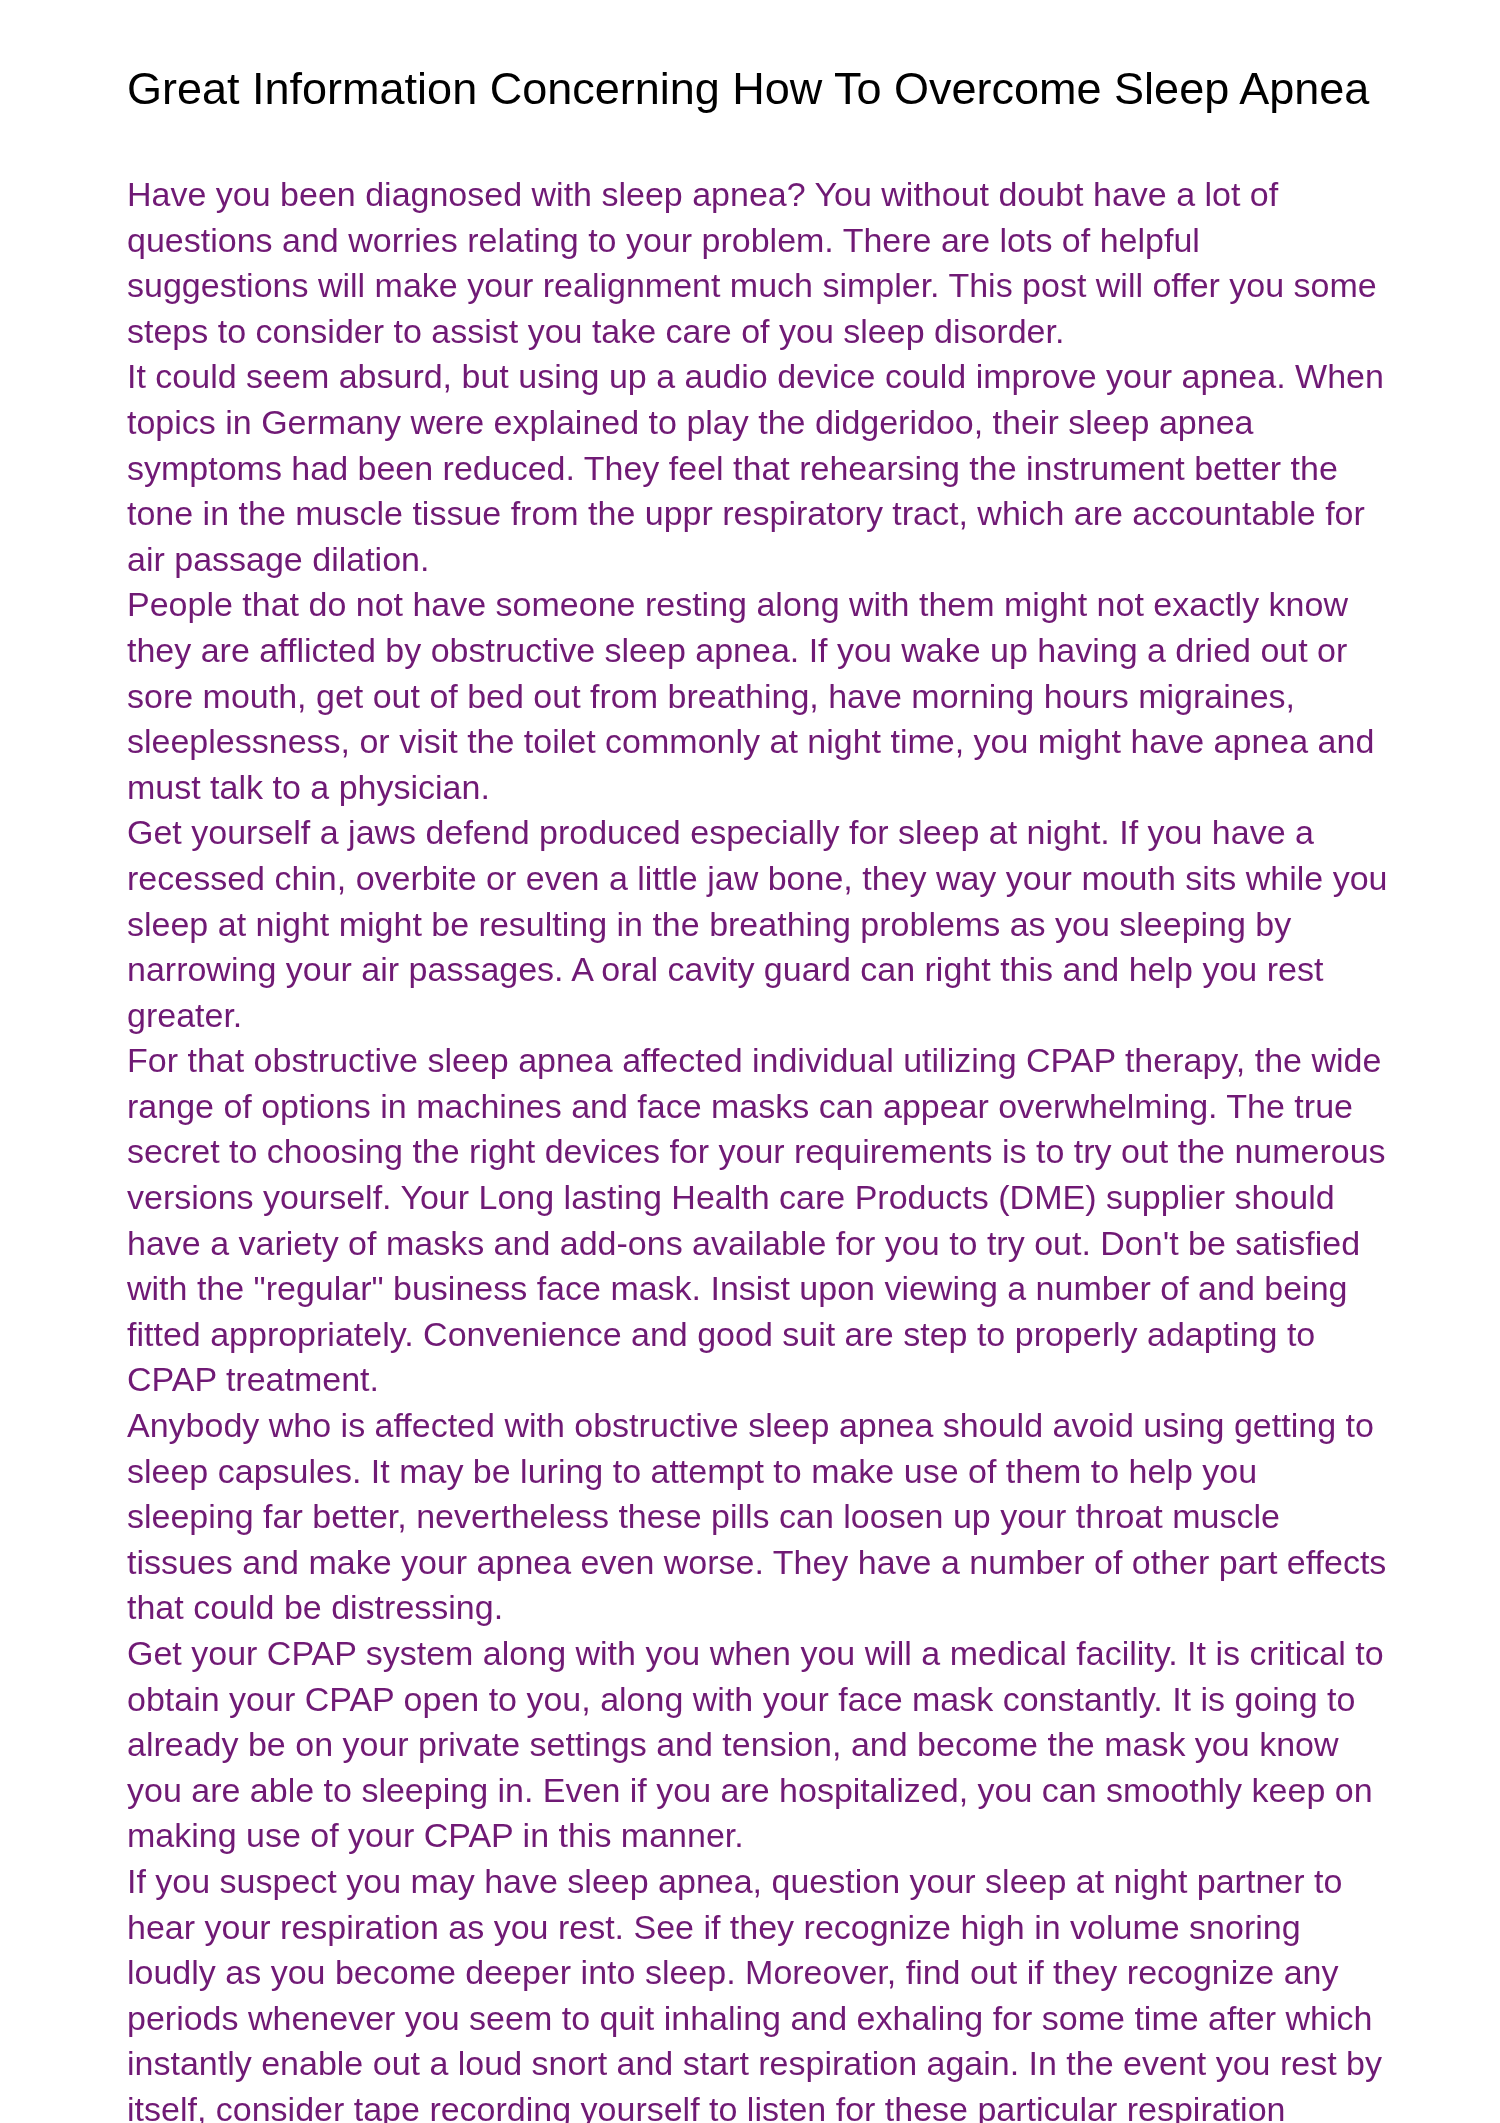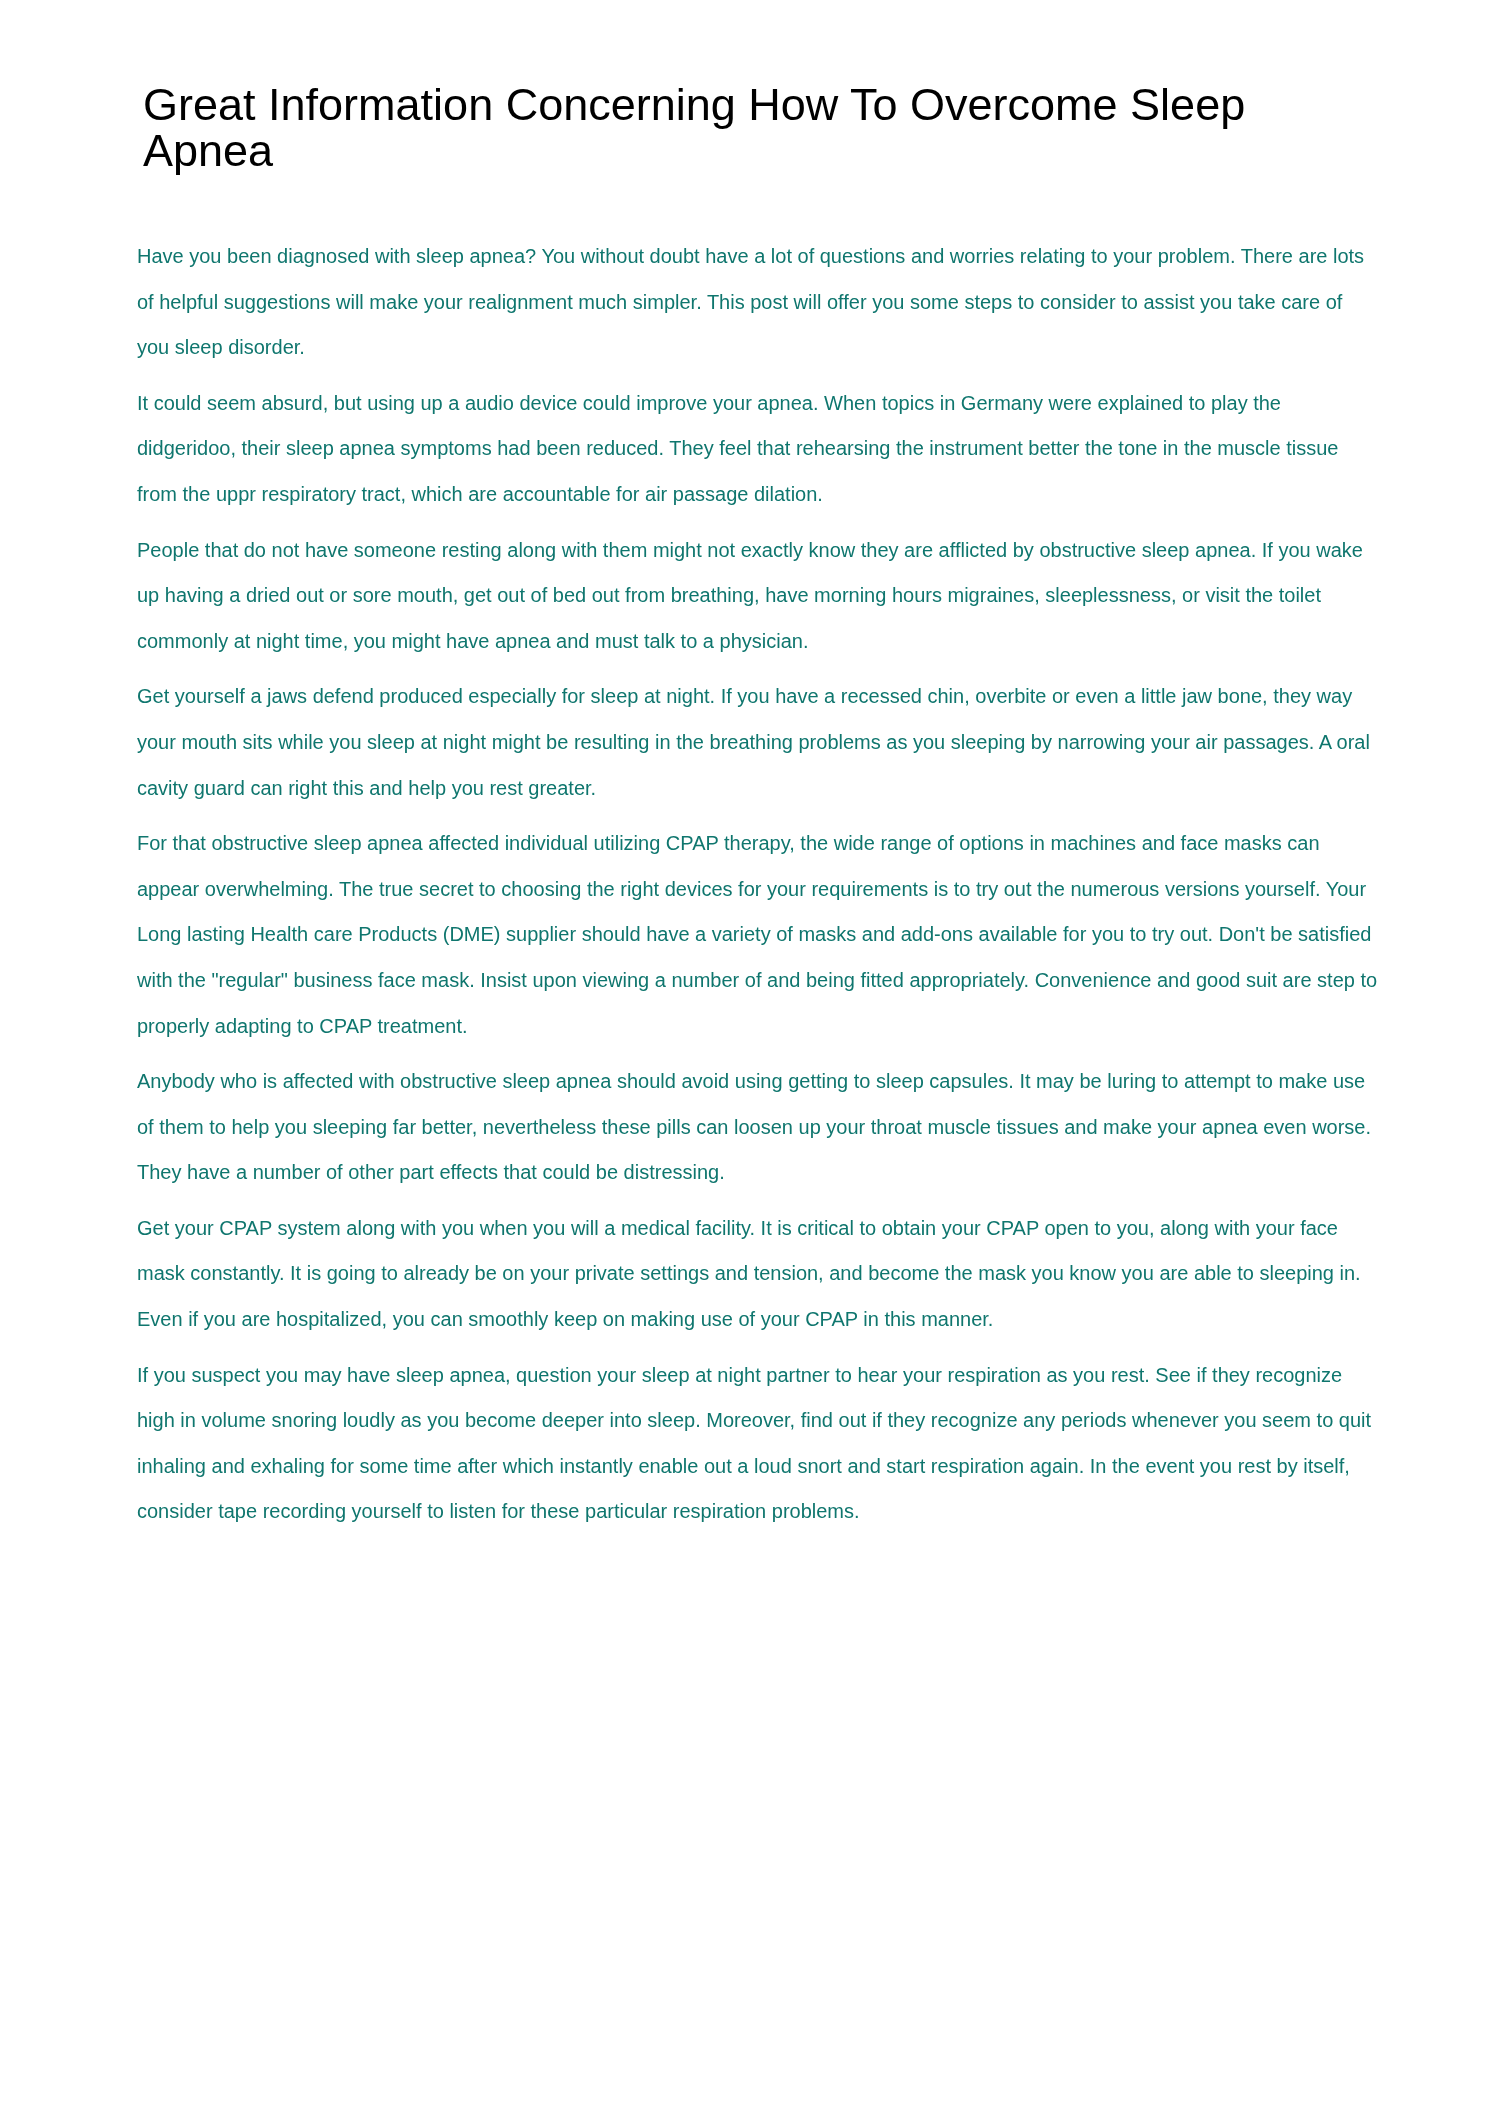--- a/index.html
+++ b/index.html
@@ -15,36 +15,36 @@
       color: #000000;
       font-family: "Liberation Sans", sans-serif;
     }
     .page {
       position: absolute;
       left: 127px;
       top: 66px;
       width: 1262px;
     }
     .title {
-      margin: 16px;
+      margin: 0;
       font-family: "Liberation Sans", sans-serif;
       font-weight: normal;
       font-size: 45px;
       line-height: 46px;
       letter-spacing: 0;
       color: #000000;
     }
     .body {
       margin-top: 60px;
     }
     .para {
-      margin: 10px;
-      font-size: 20px;
+      margin: 0;
+      font-size: 34px;
       line-height: 45.6px;
-      color: #0f766e;
+      color: #701a75;
     }
   </style>
 </head>
 <body>
 
 <div class="page">
   <h1 class="title">Great Information Concerning How To Overcome Sleep Apnea</h1>
   <div class="body">
     <p class="para">Have you been diagnosed with sleep apnea? You without doubt have a lot of questions and worries relating to your problem. There are lots of helpful suggestions will make your realignment much simpler. This post will offer you some steps to consider to assist you take care of you sleep disorder.</p>
     <p class="para">It could seem absurd, but using up a audio device could improve your apnea. When topics in Germany were explained to play the didgeridoo, their sleep apnea symptoms had been reduced. They feel that rehearsing the instrument better the tone in the muscle tissue from the uppr respiratory tract, which are accountable for air passage dilation.</p>

